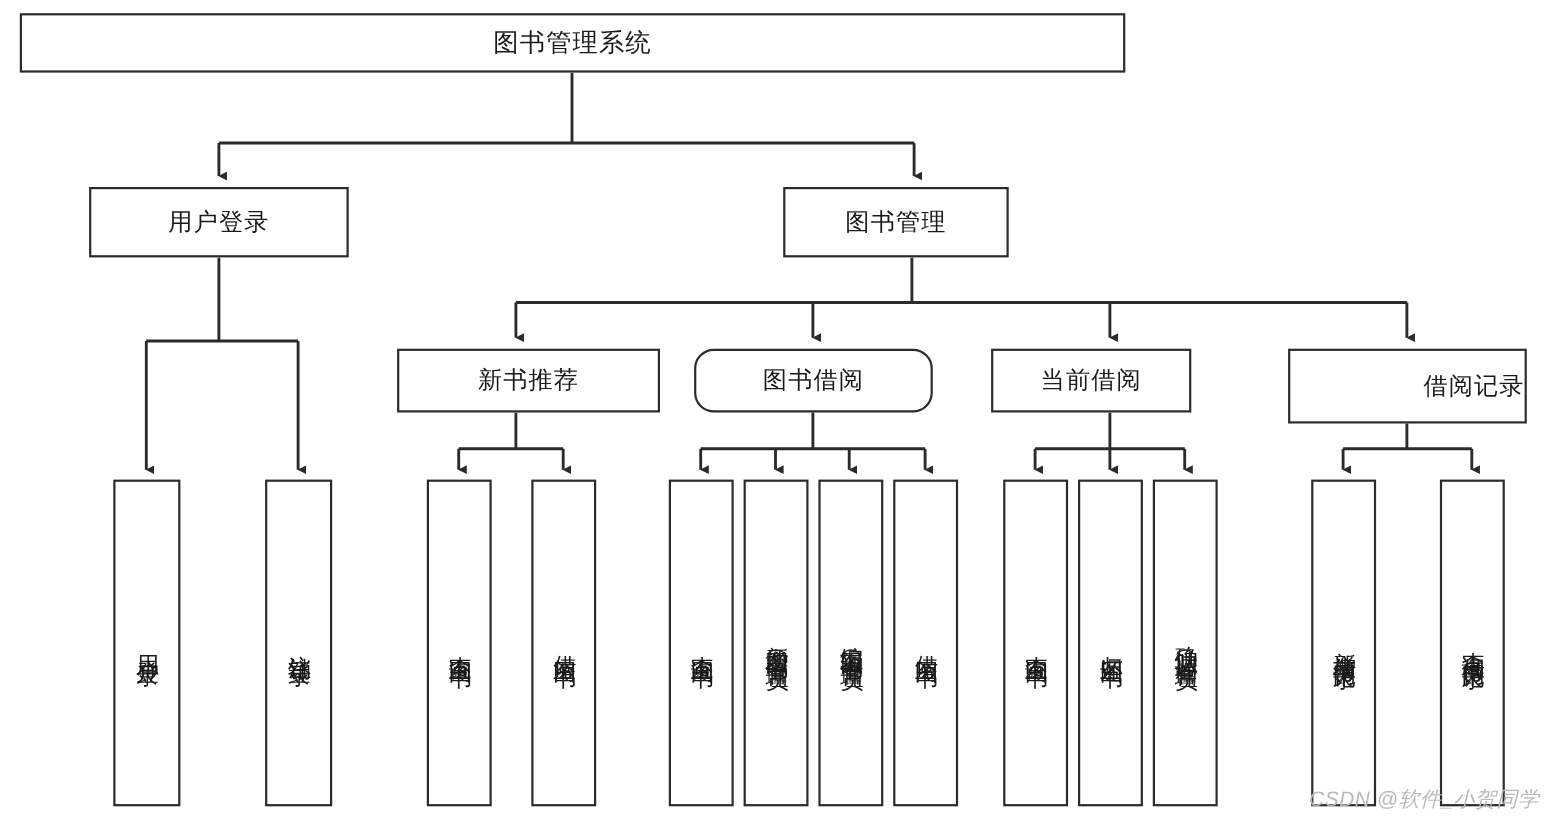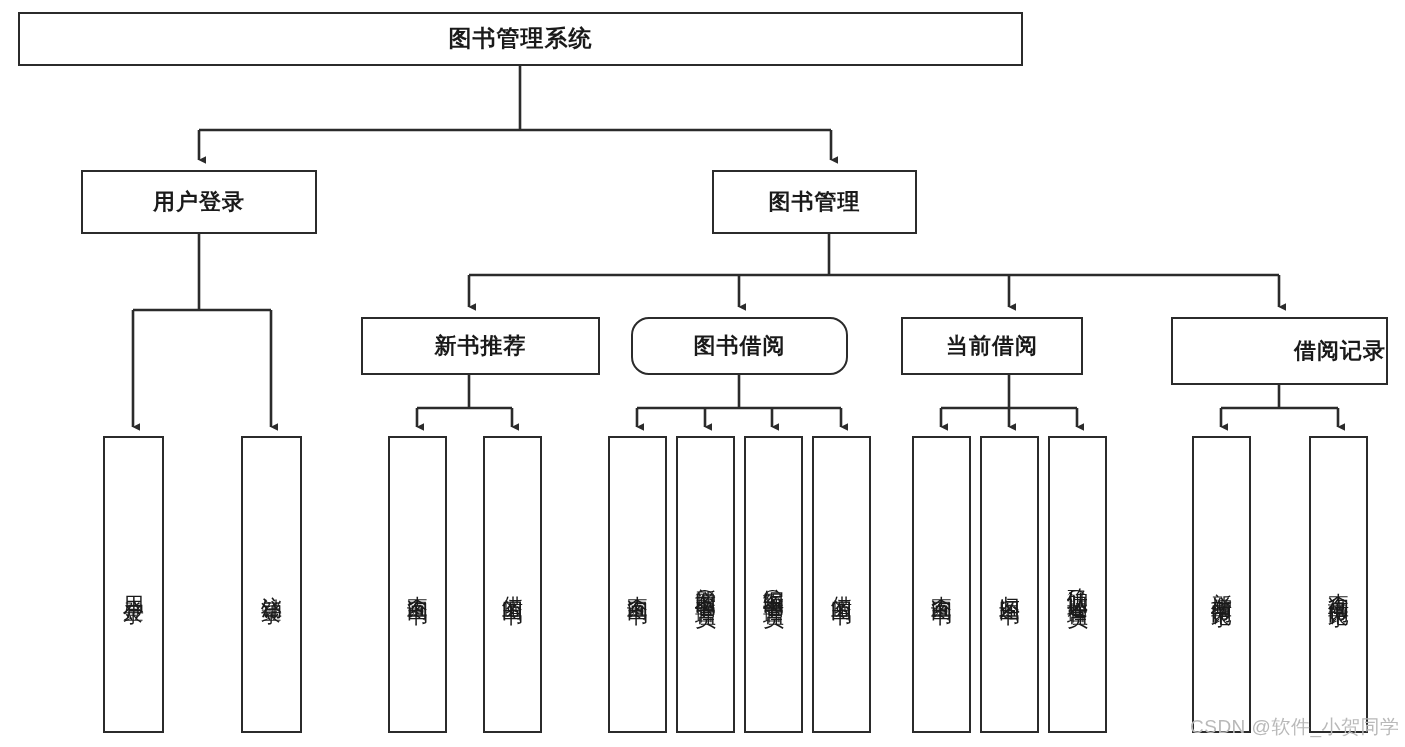--- a/index.html
+++ b/index.html
@@ -32,21 +32,20 @@
     border: 2.5px solid #2b2b2b;
     display: flex;
     align-items: center;
     justify-content: center;
     color: #1a1a1a;
   }
   .node.horiz {
     font-size: 22px;
     letter-spacing: 1px;
     line-height: 1.2;
-    font-weight: bold;
   }
   .node.root {
     font-size: 23px;
   }
   .node.vert {
     align-items: center;
     justify-content: center;
   }
   .vlabel {
     writing-mode: vertical-rl;
@@ -182,15 +181,15 @@
     <span class="vlabel">确认归还（管理员）</span>
   </div>
 
   <div class="node vert" style="left:1192px; top:436px; width:59px; height:297px;">
     <span class="vlabel">新增借阅记录</span>
   </div>
   <div class="node vert" style="left:1309px; top:436px; width:59px; height:297px;">
     <span class="vlabel">查询借阅记录</span>
   </div>
 
-  <div class="watermark" style="left:1190px; top:714px;">CSDN @软件_小贺同学</div>
+  <div class="watermark" style="left:1190px; top:714px;font-style:italic;">CSDN @软件_小贺同学</div>
 
 </div>
 
 </body></html>

